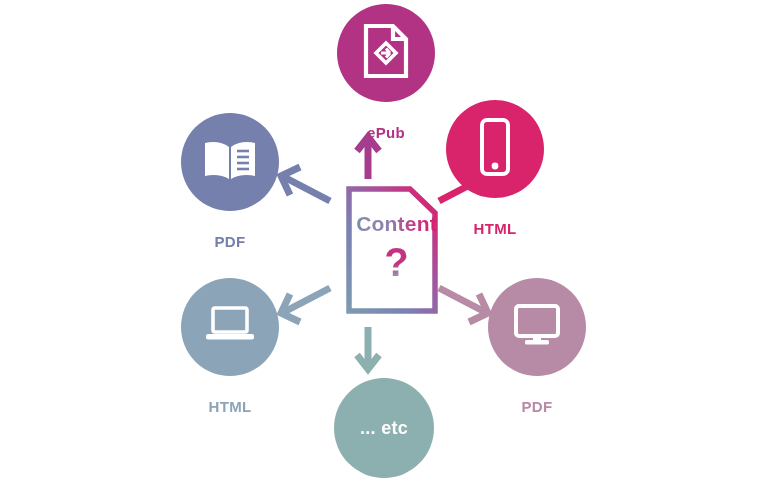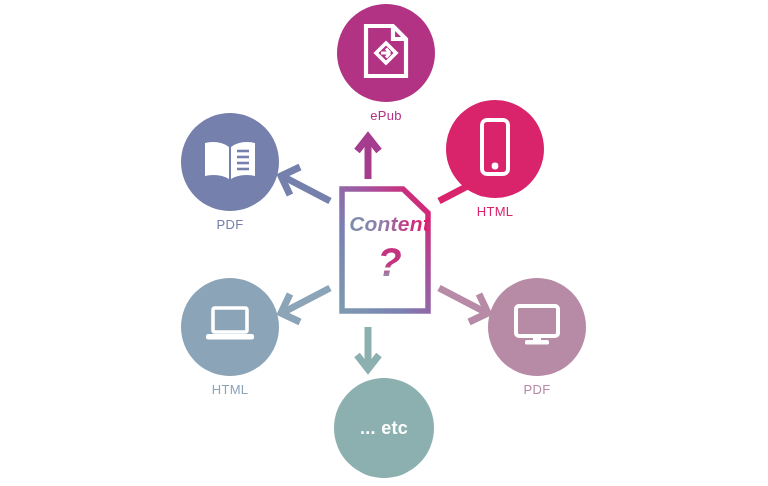--- a/index.html
+++ b/index.html
@@ -28,23 +28,23 @@
     width: 98px;
     height: 98px;
     border-radius: 50%;
     margin: 0 auto;
     display: flex;
     align-items: center;
     justify-content: center;
     box-sizing: border-box;
   }
   .node-label {
-    margin-top: 7px;
-    font-size: 13px;
-    font-weight: normal;
+    margin-top: 23px;
+    font-size: 15px;
+    font-weight: bold;
     letter-spacing: 0.3px;
     line-height: 1;
   }
   .inner-label {
     font-size: 18px;
     font-weight: bold;
     color: #ffffff;
     letter-spacing: 0.3px;
   }
 
@@ -54,25 +54,24 @@
   #node-html-phone  { left: 420px; top: 100px; }
   #node-html-laptop { left: 155px; top: 278px; }
   #node-pdf-monitor { left: 462px; top: 278px; }
   #node-etc         { left: 309px; top: 378px; }
 
   #node-etc .bubble { width: 100px; height: 100px; }
 
   
   #content-doc {
     position: absolute;
-    left: 339px;
+    left: 346px;
     top: 186px;
     width: 101px;
     height: 128px;
-    font-style: italic;
   }
   #content-doc svg { display: block; }
   .doc-text {
     position: absolute;
     left: 0;
     right: 0;
     text-align: center;
   }
   #doc-word {
     top: 26px;

